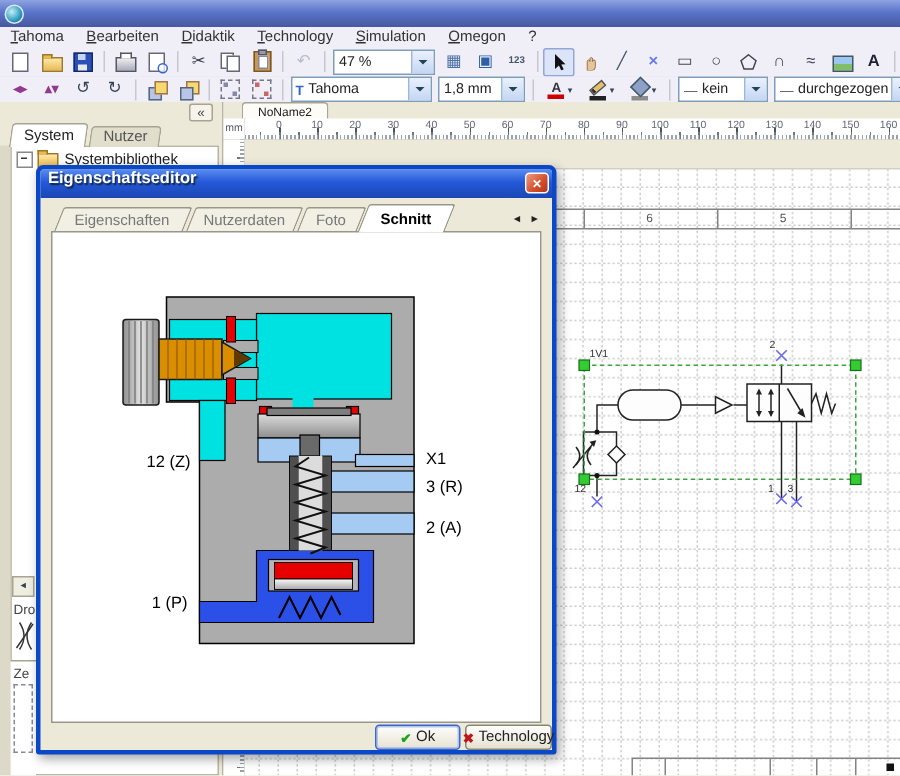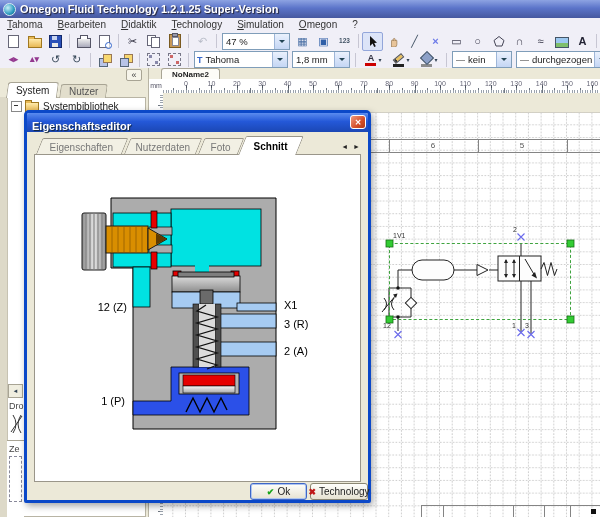--- a/index.html
+++ b/index.html
@@ -101,21 +101,21 @@
   .sym1{position:absolute;left:9px;top:345px;z-index:3}
   .panel2{position:absolute;left:7px;top:372px;width:17px;height:78px;background:#fff;border-top:1px solid #A8A494;z-index:3}
   .partial2{font-size:9px;color:#444;margin:3px 0 2px 2px}
   .dashbox{margin-left:2px;width:11px;height:44px;border:1px dashed #889}
   .status-item{position:absolute;left:4px;top:429px;width:129px;height:15px;background:#fff;border-top:1px solid #AAA79A;
     font-size:9.5px;color:#222;line-height:15px;padding-left:4px;white-space:nowrap;overflow:hidden;z-index:3}
 
   
   .doctabs{position:absolute;left:149px;top:68px;right:0;height:11px;background:#ECE9D8}
   .doctab{position:absolute;left:12px;top:0;height:11px;padding:0 10px;background:#FDFCF7;border:1px solid #A8A494;
-    border-bottom:none;border-radius:3px 3px 0 0;font-size:8px;font-weight:bold;color:#222;line-height:11px}
+    border-bottom:none;border-radius:3px 3px 0 0;font-size:8px;font-weight:normal;color:#222;line-height:11px}
   .ruler-corner{position:absolute;left:149px;top:79px;width:14px;height:14px;background:#fff;border-right:1px solid #999;
     border-bottom:1px solid #999;font-size:7px;color:#556;text-align:center;line-height:14px}
   .hruler{position:absolute;left:163px;top:79px;right:0;height:14px;background:#fff;border-bottom:1px solid #999;
     background-image:
       repeating-linear-gradient(90deg,#9AA2AC 0 1px,transparent 1px 2.54px),
       repeating-linear-gradient(90deg,#6E7680 0 1px,transparent 1px 12.7px),
       repeating-linear-gradient(90deg,#4A525C 0 1px,transparent 1px 25.4px);
     background-size:100% 3px,100% 5px,100% 8px;
     background-position:0.14px bottom,-2.4px bottom,-2.4px bottom;
     background-repeat:no-repeat}
@@ -134,21 +134,21 @@
   .zdiv{position:absolute;top:0;bottom:0;width:1px;background:#848484}
   .znum{position:absolute;top:0;width:20px;text-align:center;font-size:8px;color:#555;line-height:12px}
   .zone-bottom{position:absolute;left:258px;top:412px;right:0;height:12px;border-top:1px solid #848484}
   .bhandle{position:absolute;right:4px;top:3px;width:5px;height:5px;background:#111}
   .circuit{position:absolute;left:215px;top:132px;width:222px;height:120px}
 
   
   .dialog{position:absolute;left:24px;top:110px;width:341px;height:387px;background:#ECE9D8;
     border:3px solid #0B48C8;border-radius:5px 5px 2px 2px;box-shadow:2px 3px 7px rgba(0,0,0,.35);z-index:10}
   .dlg-title{height:19px;background:linear-gradient(180deg,#5A8BEF 0%,#2458D8 45%,#1B47B4 100%);
-    border-radius:2px 2px 0 0;display:flex;align-items:flex-end;color:#fff;font-weight:bold;font-size:11px;
+    border-radius:2px 2px 0 0;display:flex;align-items:flex-start;color:#fff;font-weight:bold;font-size:11px;
     padding:0 5px;position:relative;text-shadow:1px 1px 1px #123}
   .dlg-close{position:absolute;right:2px;top:2px;width:16px;height:14px;border:1px solid #fff;border-radius:3px;
     background:linear-gradient(135deg,#F09A80,#D44E28 60%,#B03A18);color:#fff;font-size:8px;font-weight:bold;
     line-height:11px;text-align:center;padding:0}
   .dlg-tabbar{position:absolute;left:0;right:0;top:23px;height:18px}
   .dtab{position:absolute;height:16px;top:2px;background:#F2F0E4;border:1px solid #9A968A;border-bottom:none;
     color:#777;font-size:10px;display:flex;align-items:center;justify-content:center;
     transform:skewX(-22deg);border-radius:2px 2px 0 0}
   .dtab>span{transform:skewX(22deg)}
   .dtab.active{background:#fff;color:#000;font-weight:bold;top:0;height:18px;z-index:2}
@@ -160,21 +160,20 @@
   .xpbtn.ok{left:223px;width:57px;border-color:#3E66C8;box-shadow:inset 0 0 0 1px #AFC5EE}
   .xpbtn.cancel{left:283px;width:58px}
   .okcheck{color:#18A418;font-size:9px;font-weight:bold}
   .cancelx{color:#C01818;font-size:9px;font-weight:bold}
 </style>
 </head>
 <body>
 
 <div class="titlebar">
   <span class="appicon"></span>
-  <span class="titletext">Omegon Fluid Technology 1.2.1.25 Super-Version</span>
 </div>
 <div class="menubar" id="menubar">
     <span class="mitem">Tahoma</span>
     <span class="mitem">Bearbeiten</span>
     <span class="mitem">Didaktik</span>
     <span class="mitem">Technology</span>
     <span class="mitem">Simulation</span>
     <span class="mitem">Omegon</span>
     <span class="mitem">?</span>
   </div>

